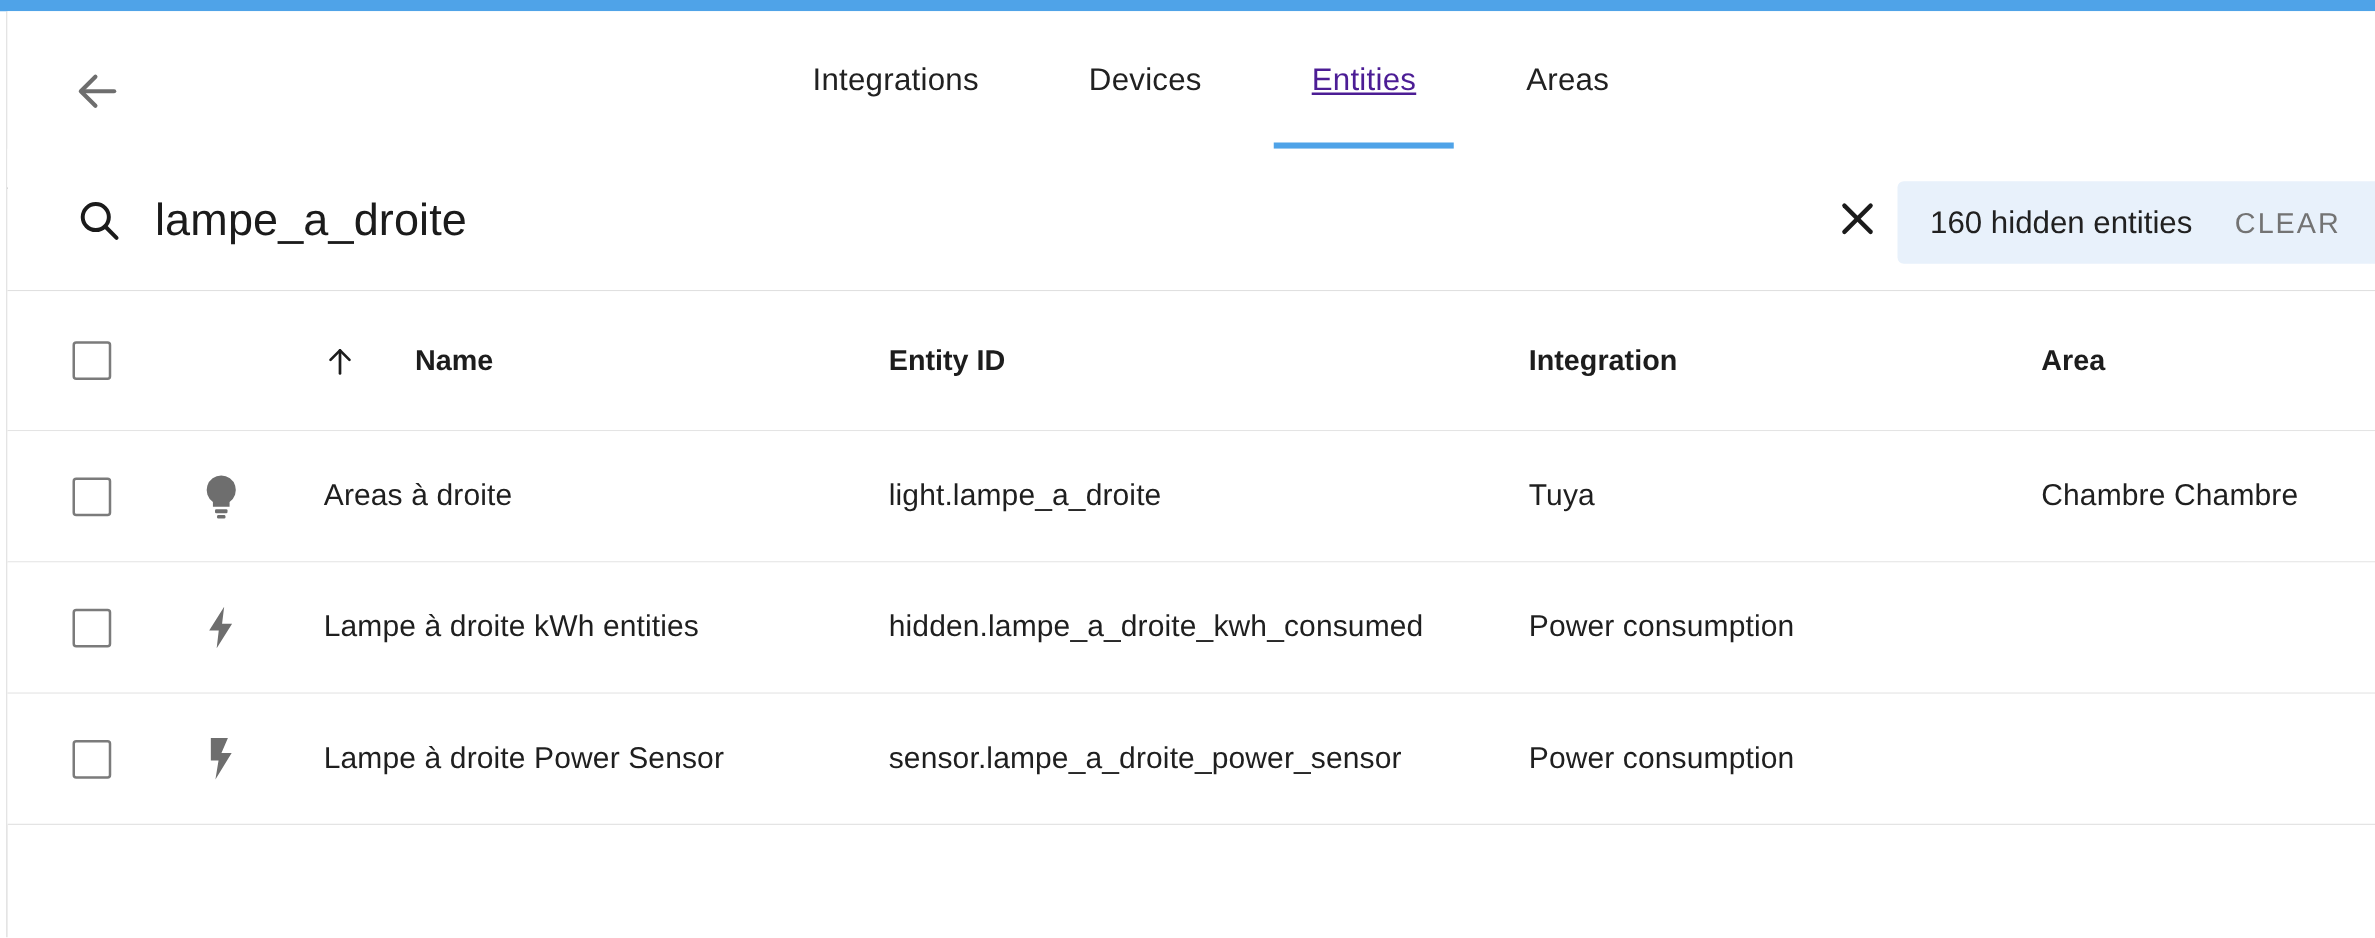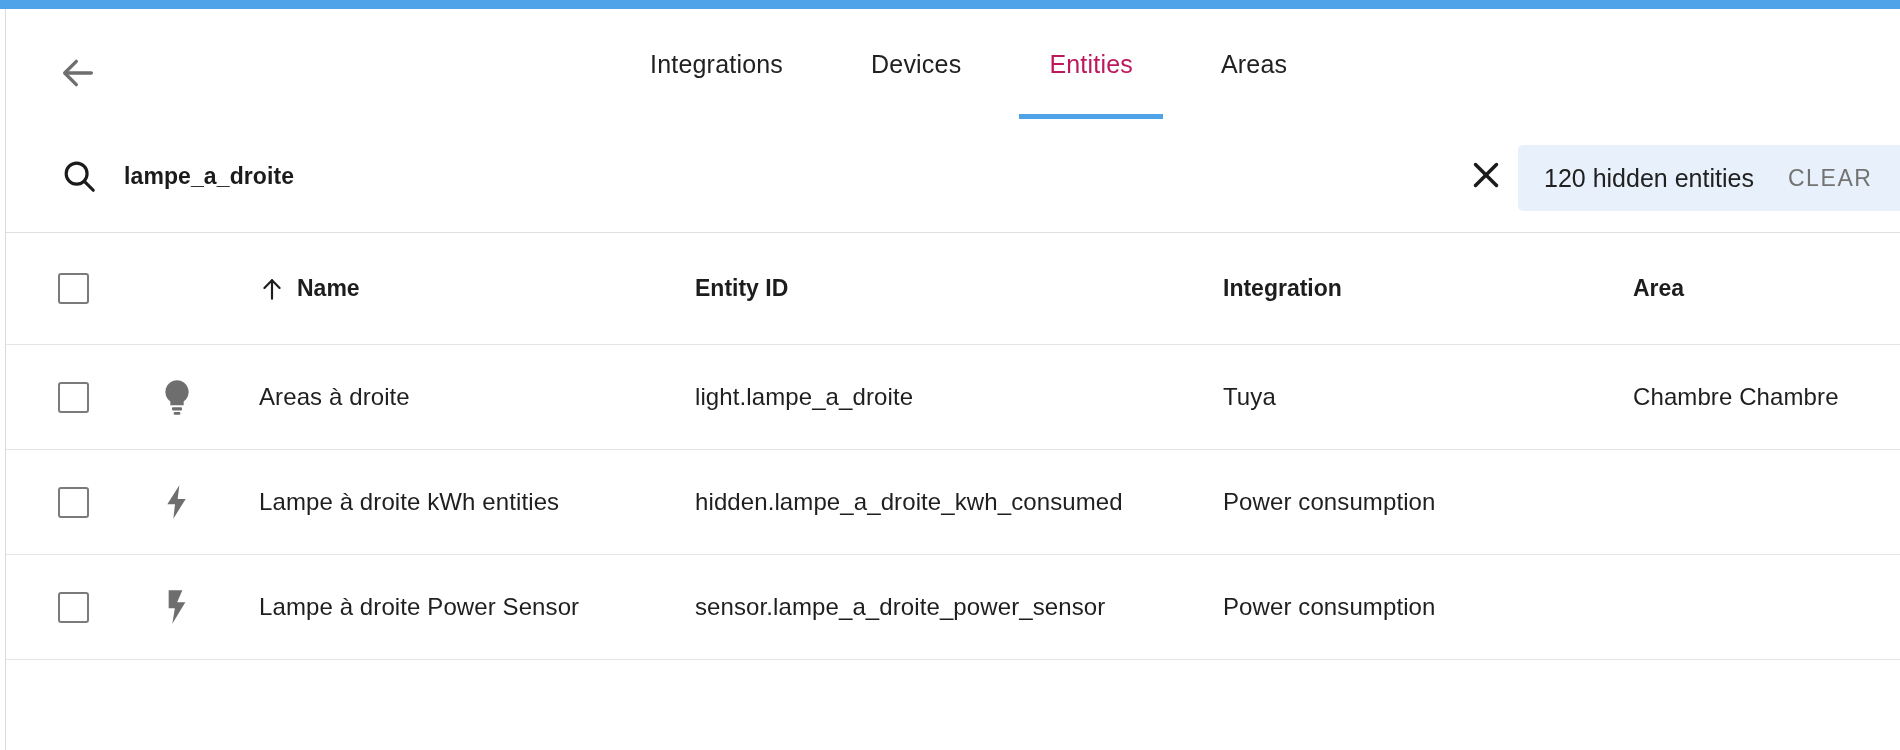--- a/index.html
+++ b/index.html
@@ -53,47 +53,46 @@
     position: relative;
     height: 110px;
     display: flex; align-items: center; justify-content: center;
     padding: 0 44px;
     font-size: 25px;
     color: #212121;
     letter-spacing: 0.2px;
     cursor: pointer;
     white-space: nowrap;
   }
-  .tab.active { color: #be185d; }
+  .tab.active { color: #4c1d95; text-decoration: underline; }
   .tab.active::after {
     content: "";
     position: absolute; left: 14px; right: 14px; bottom: 0;
     height: 5px;
     background: #4fa3e8;
   }
 
   
   .searchbar {
     position: absolute; top: 119px; left: 6px;
     width: 1894px; height: 114px;
     background: #ffffff;
     border-bottom: 1px solid #e0e0e0;
   }
   .search-icon {
     position: absolute; left: 54px; top: 38px;
     width: 38px; height: 38px;
   }
   .search-value {
     position: absolute; left: 118px; top: 36px;
-    font-size: 23px;
+    font-size: 36px;
     color: #1b1b1b;
     letter-spacing: 0.1px;
     line-height: 42px;
     white-space: nowrap;
-    font-weight: bold;
   }
   .search-clear {
     position: absolute; left: 1458px; top: 36px;
     width: 44px; height: 44px;
     display: flex; align-items: center; justify-content: center;
     cursor: pointer;
   }
   .hidden-chip {
     position: absolute; left: 1512px; top: 26px;
     height: 66px;
@@ -128,39 +127,39 @@
     height: 105px;
     border-bottom: 1px solid #e4e4e4;
     background: #ffffff;
   }
   .trow.head { height: 112px; }
 
   .cell { position: absolute; top: 0; height: 100%; display: flex; align-items: center; }
   .c-check   { left: 52px;  width: 50px; }
   .c-icon    { left: 150px; width: 50px; }
   .c-name    { left: 253px; width: 430px; }
-  .c-eid     { left: 689px; width: 490px; }
+  .c-eid     { left: 705px; width: 490px; }
   .c-integ   { left: 1217px; width: 380px; }
   .c-area    { left: 1627px; width: 260px; }
 
   .checkbox {
     width: 31px; height: 31px;
     border: 2.5px solid #7b7b7b;
     border-radius: 3px;
     background: #ffffff;
     cursor: pointer;
   }
 
   .hdr-text {
     font-size: 23px;
     font-weight: bold;
     color: #1d1d1d;
     white-space: nowrap;
   }
-  .hdr-sortable { display: flex; align-items: center; cursor: pointer; }
+  .hdr-sortable { display: flex; align-items: center; cursor: pointer; gap: 35px; }
   .sort-arrow { margin-right: 12px; display: flex; align-items: center; }
 
   .cell-text {
     font-size: 24px;
     color: #1f1f1f;
     white-space: nowrap;
     letter-spacing: 0.1px;
   }
 
   .ent-icon { display: flex; align-items: center; justify-content: center; width: 42px; height: 42px; }
@@ -215,21 +214,21 @@
     <div class="search-clear">
       <span>
         <svg width="36" height="36" viewBox="0 0 24 24" fill="none" stroke="#1b1b1b" stroke-width="2.3" stroke-linecap="round">
           <line x1="5" y1="5" x2="19" y2="19"></line>
           <line x1="19" y1="5" x2="5" y2="19"></line>
         </svg>
       </span>
     </div>
 
     <div class="hidden-chip">
-      <span class="hidden-chip-label">120 hidden entities</span>
+      <span class="hidden-chip-label">160 hidden entities</span>
       <span class="hidden-chip-clear">CLEAR</span>
     </div>
 
   </div>
 
   <div class="table">
 
     <div class="trow head">
       <div class="cell c-check">
         <div class="checkbox"></div>

